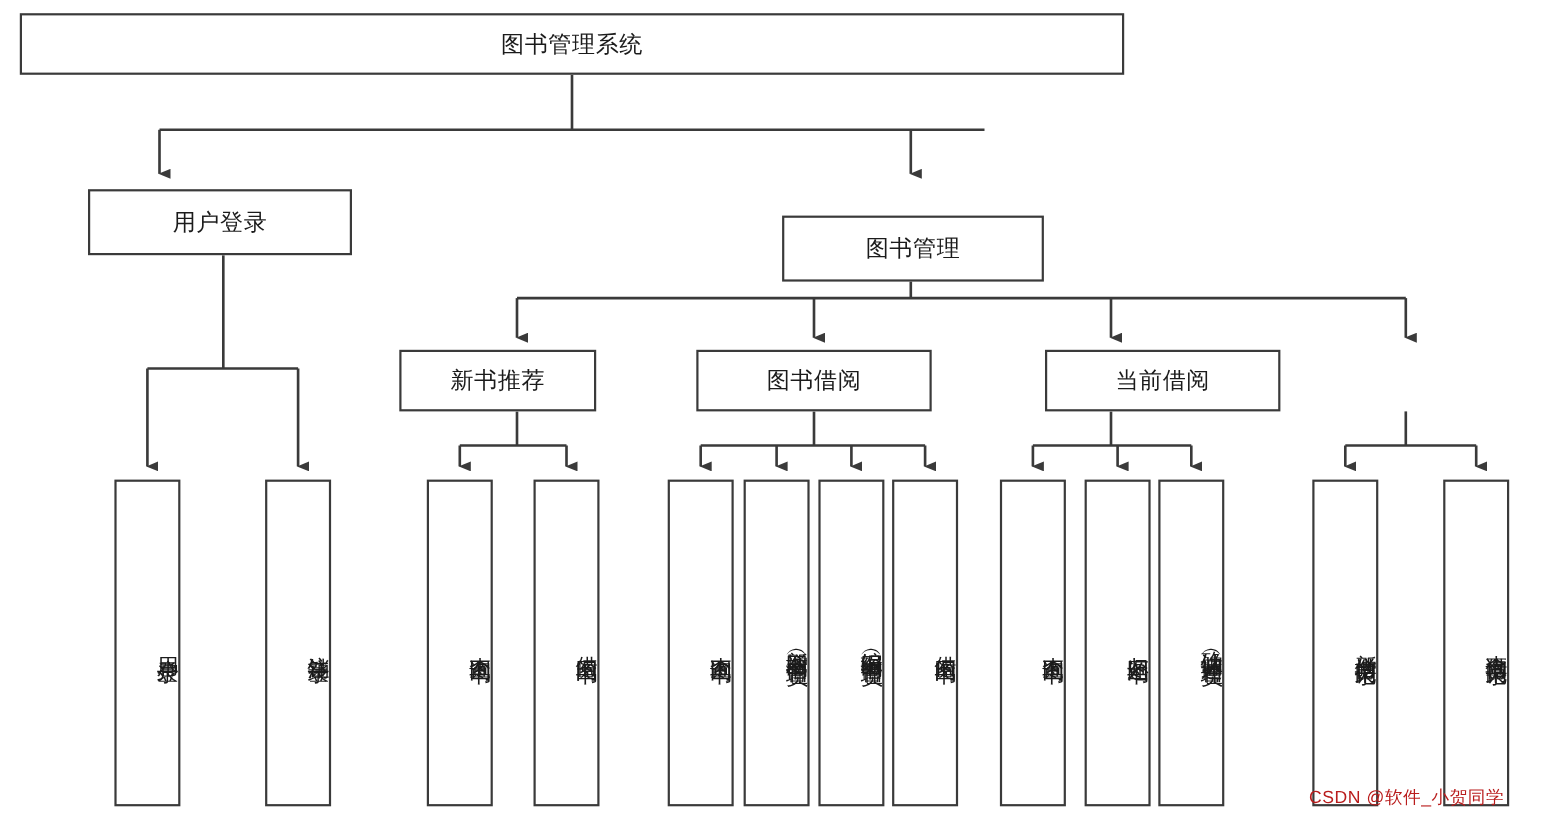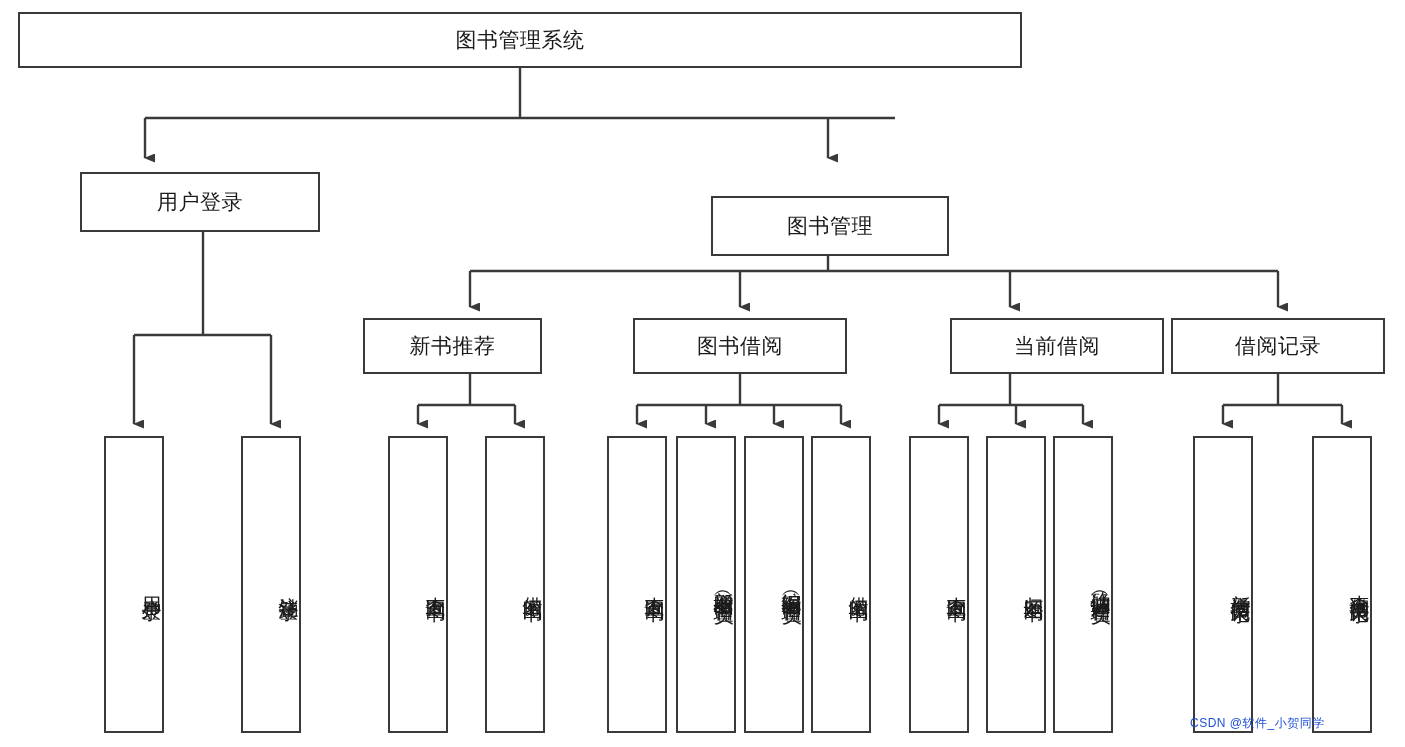--- a/index.html
+++ b/index.html
@@ -47,22 +47,22 @@
     align-items: flex-start;
     justify-content: center;
   }
   .node.vert .txt {
     writing-mode: vertical-rl;
     text-orientation: upright;
     white-space: nowrap;
   }
   .watermark {
     position: absolute;
-    font-size: 12px;
-    color: #1d4ed8;
+    font-size: 16px;
+    color: #b91c1c;
     white-space: nowrap;
     letter-spacing: 0.5px;
   }
 </style>
 </head>
 <body>
 
 <div id="canvas">
 
   <svg class="wires" viewBox="0 0 1405 747">
@@ -128,23 +128,20 @@
 
   <div class="node horiz" style="left:363px; top:318px; width:179px; height:56px;">
     <span class="txt">新书推荐</span>
   </div>
   <div class="node horiz" style="left:633px; top:318px; width:214px; height:56px;">
     <span class="txt">图书借阅</span>
   </div>
   <div class="node horiz" style="left:950px; top:318px; width:214px; height:56px;">
     <span class="txt">当前借阅</span>
   </div>
-  <div class="node horiz" style="left:1171px; top:318px; width:214px; height:56px;">
-    <span class="txt">借阅记录</span>
-  </div>
 
   <div class="node vert" style="left:104px; top:436px; width:60px; height:297px;">
     <span class="txt">用户登录</span>
   </div>
   <div class="node vert" style="left:241px; top:436px; width:60px; height:297px;">
     <span class="txt">注销登录</span>
   </div>
 
   <div class="node vert" style="left:388px; top:436px; width:60px; height:297px;">
     <span class="txt">查询图书</span>

